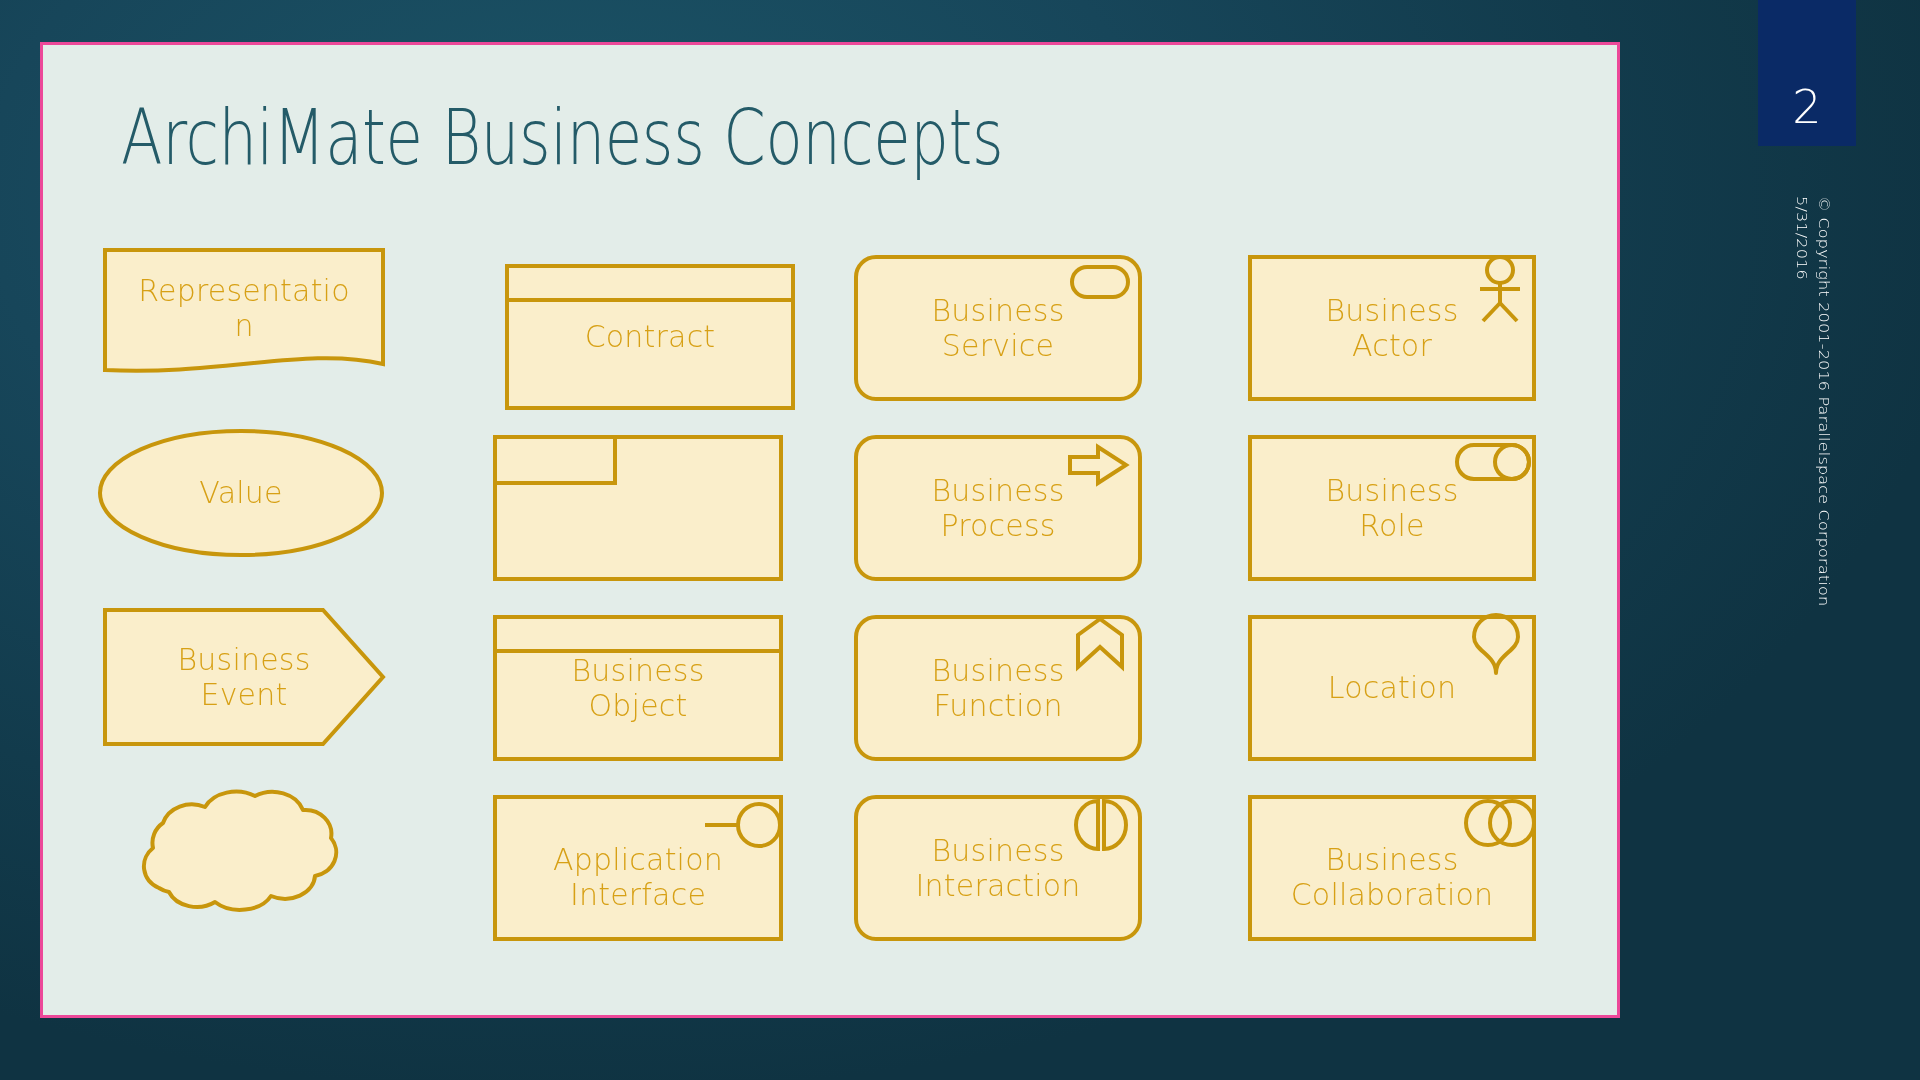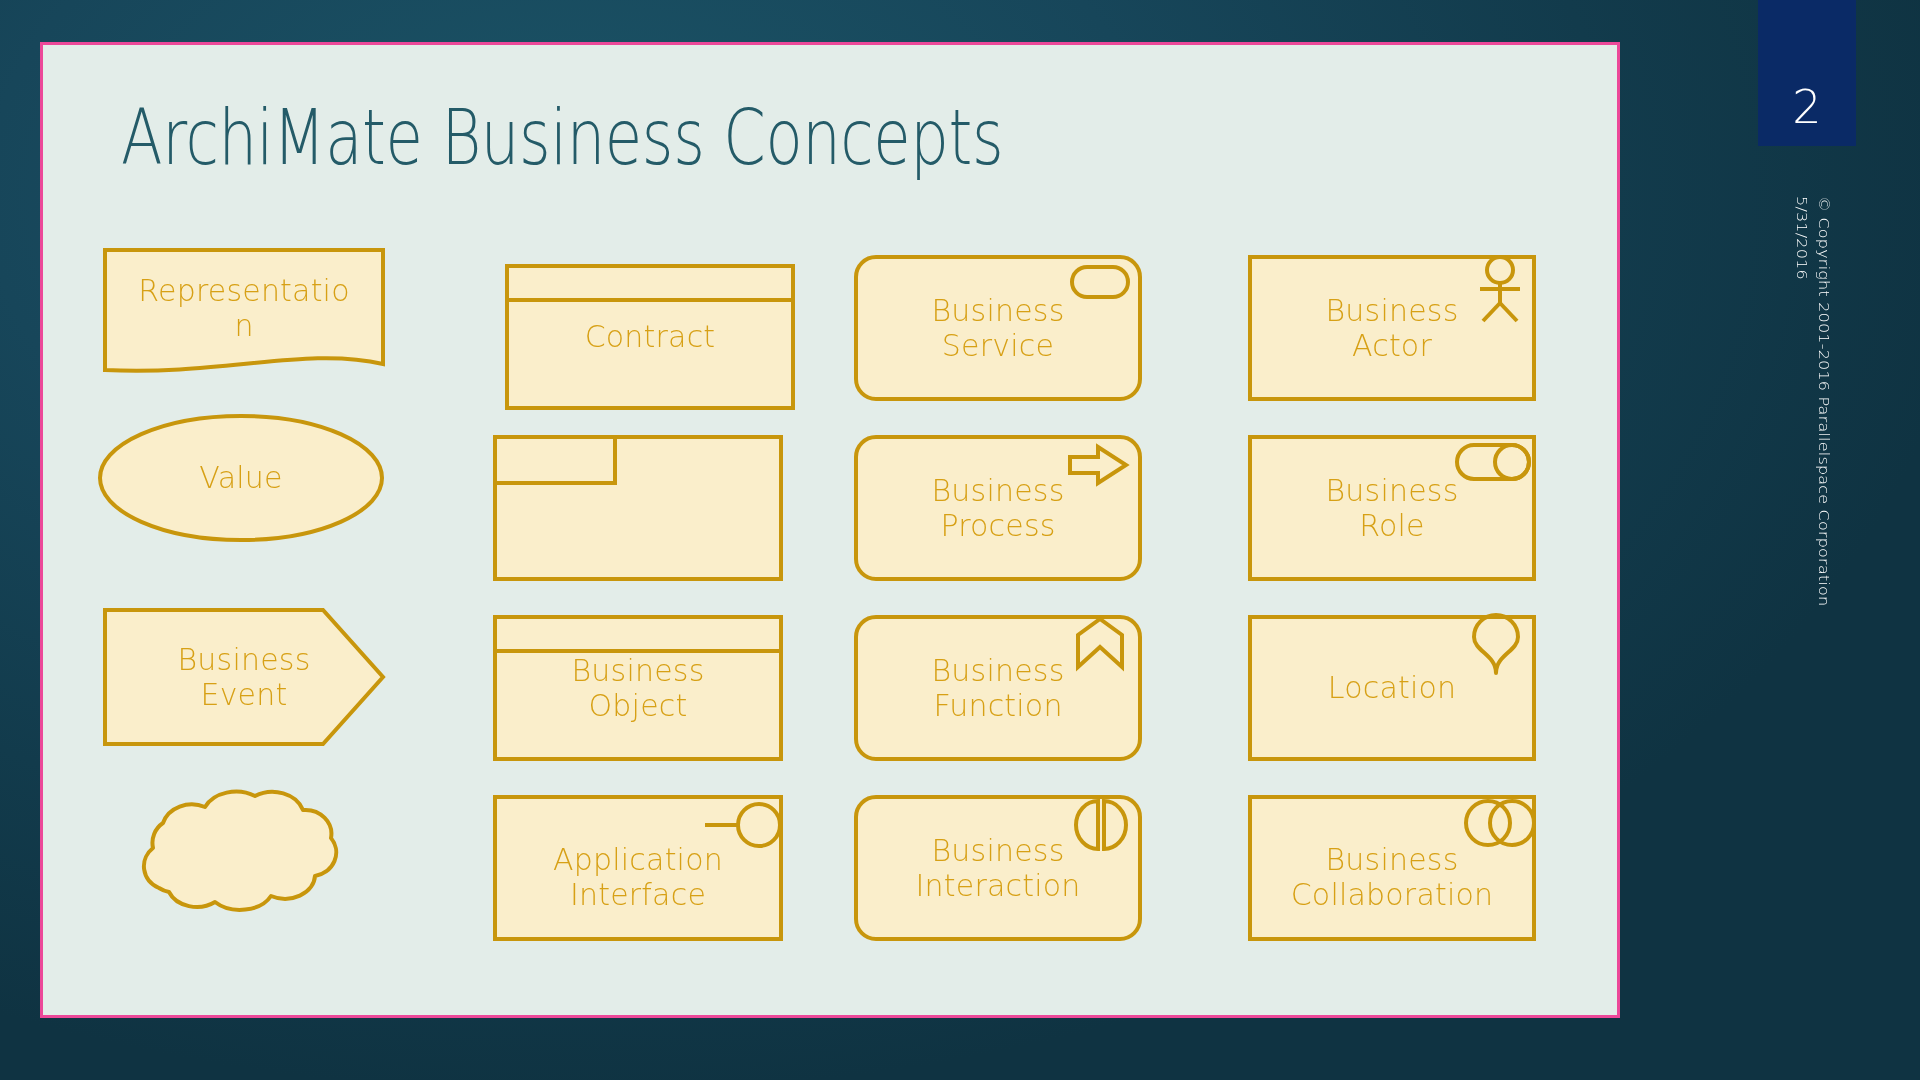--- a/index.html
+++ b/index.html
@@ -110,21 +110,21 @@
   <div id="concept-grid">
       <div class="concept" style="left: 60px; top: 203px; width: 282px; height: 130px;">
         <div>
           <svg width="282" height="130" viewBox="0 0 282 130">
             <path d="M2 2 H280 V116 C203.04 98, 118.44 128, 2 122 Z" fill="#faeecb" stroke="#c8960c" stroke-width="4"></path>
           </svg>
         </div>
         <div class="concept-label lbl-shift-up" style="white-space: pre-line;">Representatio
 n</div>
       </div>
-      <div class="concept" style="left: 54px; top: 368px; width: 288px; height: 130px; text-decoration: underline;">
+      <div class="concept" style="left: 54px; top: 383px; width: 288px; height: 130px; text-decoration: underline;">
         <div>
           <svg width="288" height="130" viewBox="0 0 288 130">
             <ellipse cx="144" cy="65" rx="141" ry="62" fill="#faeecb" stroke="#c8960c" stroke-width="4"></ellipse>
           </svg>
         </div>
         <div class="concept-label" style="white-space: pre-line;">Value</div>
       </div>
       <div class="concept" style="left: 60px; top: 563px; width: 282px; height: 138px;">
         <div>
           <svg width="282" height="138" viewBox="0 0 282 138">

